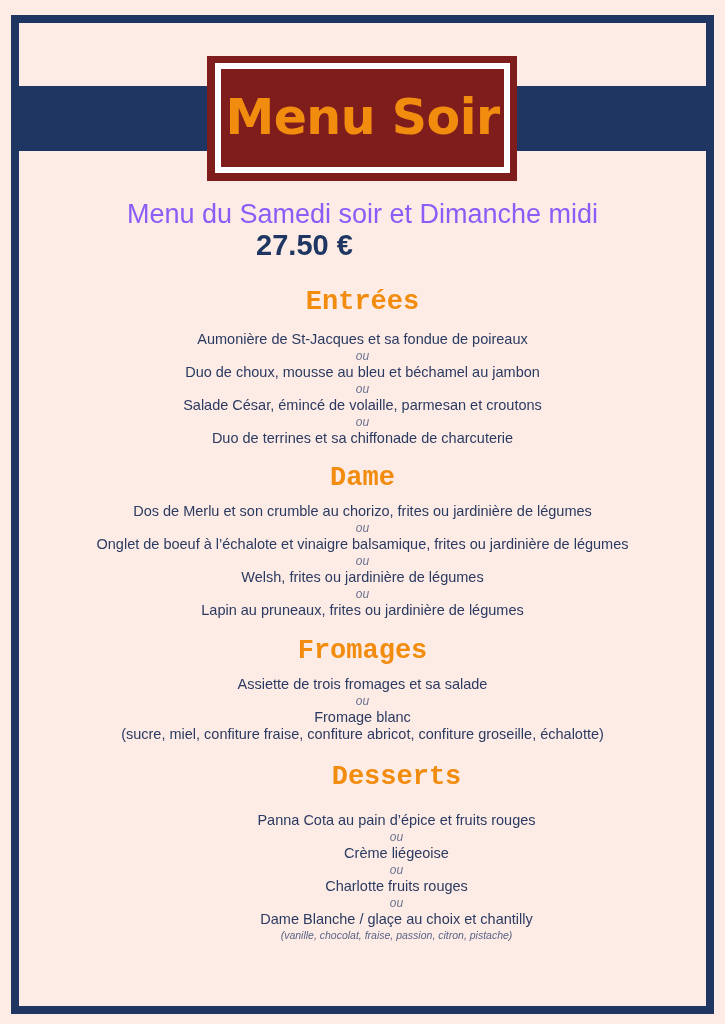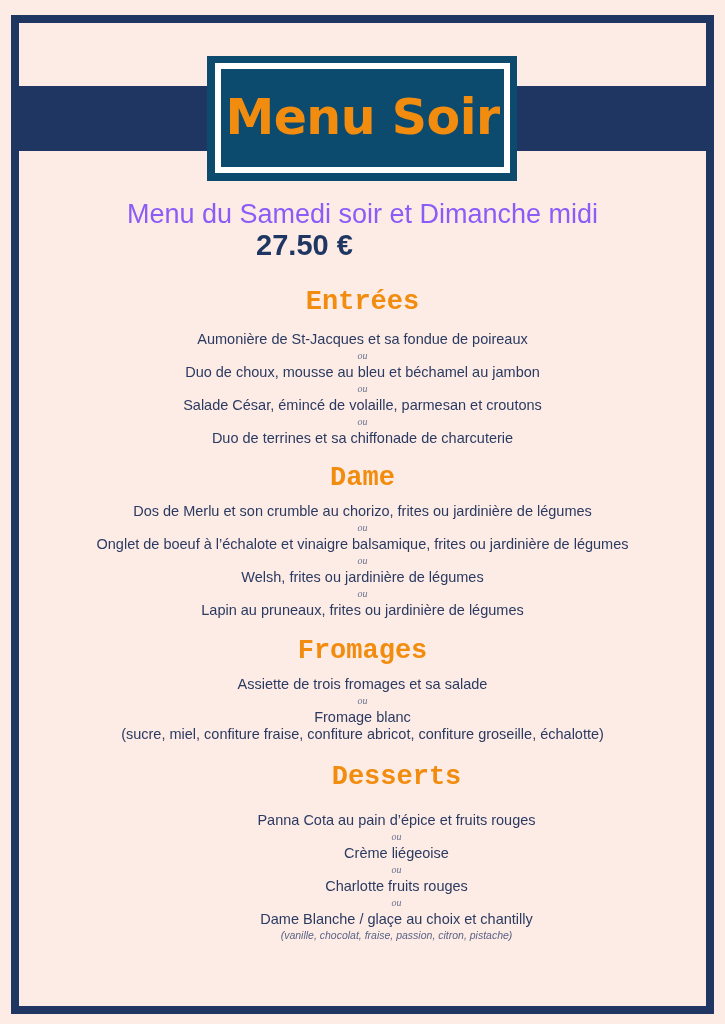--- a/index.html
+++ b/index.html
@@ -12,21 +12,21 @@
   .frame {
     position:absolute; left:11px; top:15px; width:687px; height:983px;
     border:8px solid #1e3661; box-sizing:content-box;
   }
   .band {
     position:absolute; left:11px; top:86px; width:703px; height:65px;
     background:#1e3661;
   }
   .title-box {
     position:absolute; left:207px; top:56px; width:310px; height:125px;
-    background:#0c4a6e; box-sizing:border-box;
+    background:#7f1d1d; box-sizing:border-box;
   }
   .title-white {
     position:absolute; left:8px; top:7px; right:7px; bottom:8px;
     border:6px solid #ffffff; box-sizing:border-box;
     display:flex; align-items:center; justify-content:center;
   }
   .title-text {
     font-family:"DejaVu Sans", sans-serif; font-weight:bold;
     font-size:49px; color:#f28c0f; letter-spacing:-0.5px;
     position:relative; top:-1px;
@@ -40,21 +40,21 @@
     font-size:29px; font-weight:bold; color:#1e3661;
   }
   .section { position:absolute; left:0; width:725px; text-align:center; }
   .heading {
     font-family:"Liberation Mono", "DejaVu Sans Mono", monospace;
     font-weight:bold; font-size:27px; color:#f28c0f; line-height:30px;
     height:30px;
   }
   .items { margin-top:0; }
   .item { font-size:14.5px; line-height:17px; height:17px; white-space:nowrap; color:#2b3a60; }
-  .ou { font-size:10px; font-style:italic; line-height:16px; height:16px; color:#6b7390;font-family:Liberation Serif, serif; }
+  .ou { font-size:12px; font-style:italic; line-height:16px; height:16px; color:#6b7390; }
   .caption { font-size:10.5px; font-style:italic; line-height:14px; color:#5a6385; white-space:nowrap; }
 </style>
 </head>
 <body>
 
 <div class="frame"></div>
 <div class="band"></div>
 <div class="title-box">
   <div class="title-white">
     <span class="title-text">Menu Soir</span>

